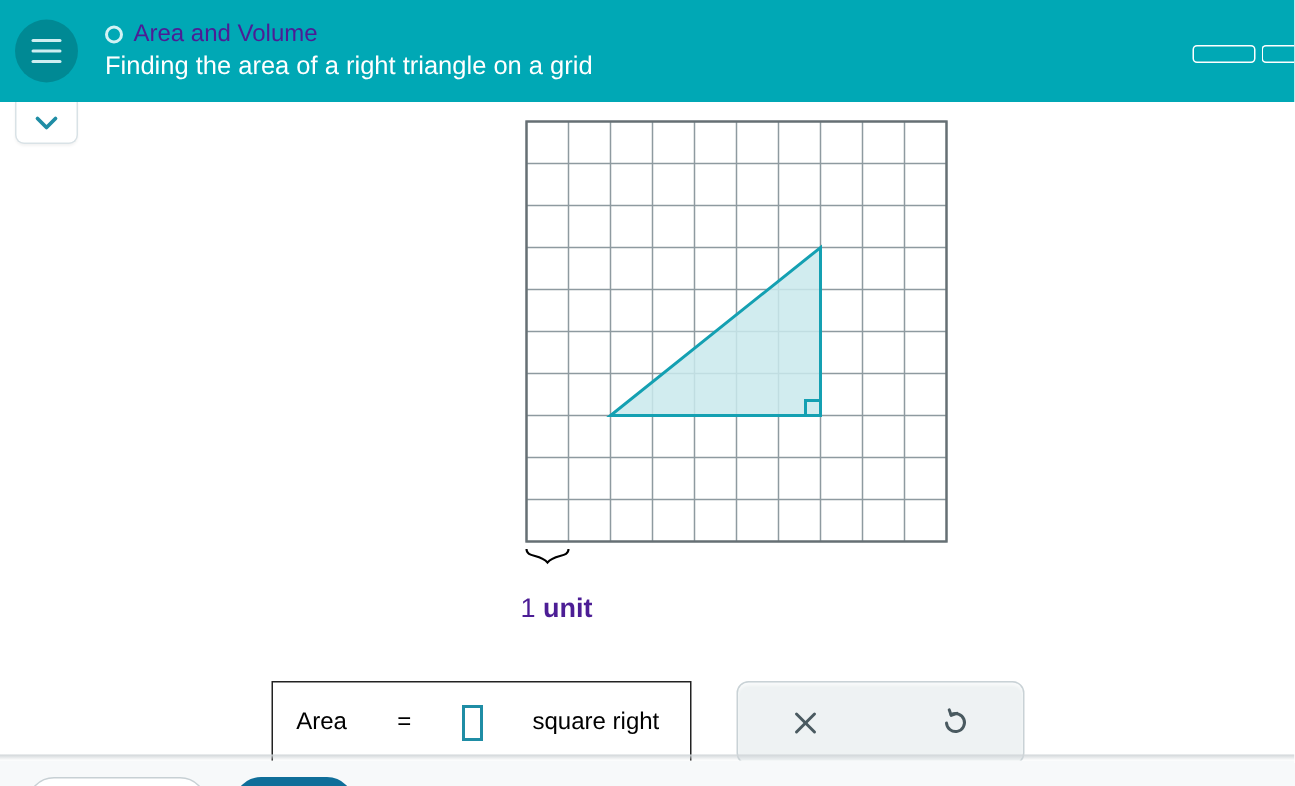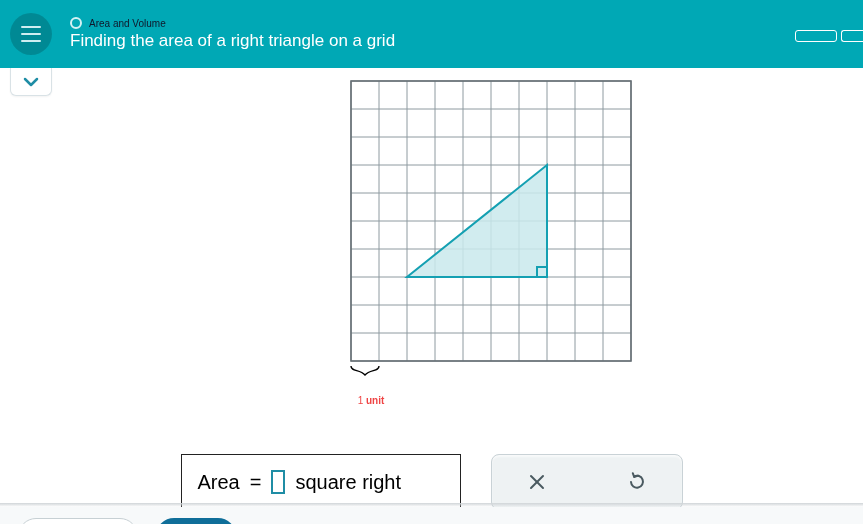--- a/index.html
+++ b/index.html
@@ -41,22 +41,22 @@
   .titles {
     margin-left: 18px;
     display: flex;
     flex-direction: column;
     justify-content: center;
   }
   .breadcrumb-row {
     display: flex;
     align-items: center;
     gap: 7px;
-    font-size: 10px;
-    color: #0f172a;
+    font-size: 16px;
+    color: #4c1d95;
   }
   .bc-dot {
     width: 12px;
     height: 12px;
     border-radius: 50%;
     border: 2px solid #d3f2f4;
     background: transparent;
     display: inline-block;
   }
   .page-title {
@@ -109,22 +109,22 @@
     left: 348px;
     top: 10px;
     width: 286px;
   }
   .grid-svg {
     display: block;
   }
   .unit-label {
     text-align: left;
     margin-top: 15px;
-    font-size: 10px;
-    color: #ef4444;
+    font-size: 18px;
+    color: #4c1d95;
     position: absolute;
     left: -7px;
     top: 302px;
     width: 60px;
     text-align: center;
   }
   .unit-label b { font-weight: 700; }
   
   .answer-row {
     position: absolute;
@@ -134,22 +134,23 @@
     align-items: stretch;
     justify-content: center;
     gap: 30px;
   }
   .answer-box {
     border: 1.5px solid #222;
     padding: 14px 20px 14px 16px;
     display: flex;
     align-items: center;
     gap: 10px;
-    font-size: 20px;
+    font-size: 16px;
     min-width: 280px;
+    justify-content: space-between;
   }
   .answer-input {
     width: 14px;
     height: 24px;
     border: 2px solid #1f8da5;
     display: inline-block;
   }
   .tool-panel {
     background: #eef2f3;
     border: 1px solid #c9d2d6;

